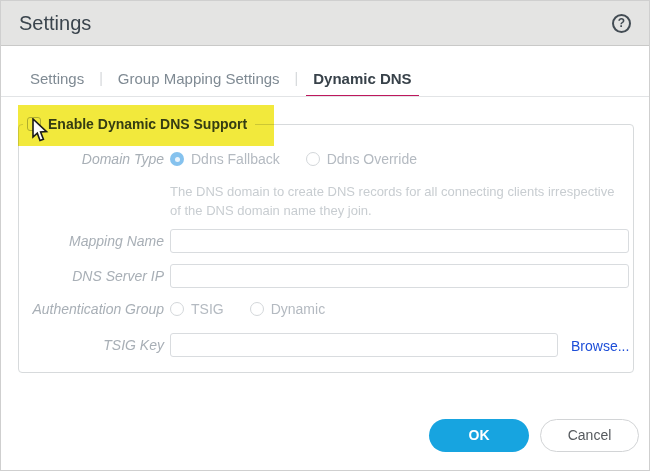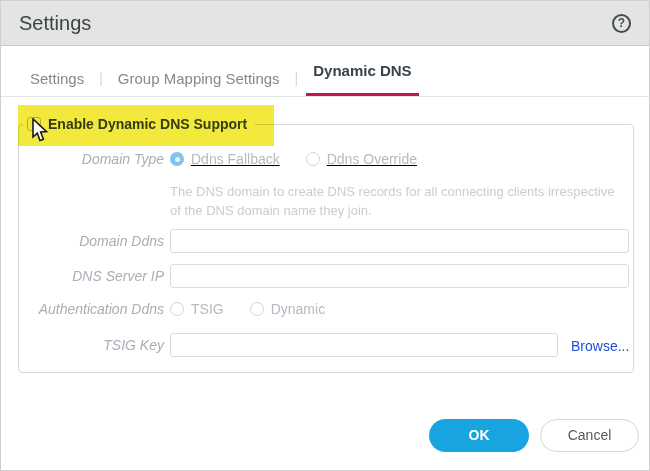--- a/index.html
+++ b/index.html
@@ -57,22 +57,22 @@
   .tab {
     font-size: 15px;
     color: #7f8a93;
     padding: 0 7px 9px 7px;
     cursor: pointer;
     white-space: nowrap;
   }
   .tab.active {
     color: #38424a;
     font-weight: bold;
-    padding-bottom: 14px;
-    border-bottom: 3px solid #be185d;
+    padding-bottom: 8px;
+    border-bottom: 1px solid #be185d;
     margin-top: 8px;
   }
   .tab-sep {
     color: #d4d7da;
     font-size: 14px;
     padding: 0 8px 10px 8px;
   }
 
   
   .groupbox {
@@ -243,45 +243,45 @@
 
   <div class="groupbox">
     <div class="legend">
       <div class="checkbox"></div>
       <div class="legend-label">Enable Dynamic DNS Support</div>
     </div>
   </div>
 
   <div>
     <div class="row-label" style="top:150px;">Domain Type</div>
-    <div class="row-controls" style="top:150px;text-decoration:underline;">
+    <div class="row-controls" style="top:150px;">
       <div class="radio selected"></div>
       <div class="radio-label">Ddns Fallback</div>
       <div class="radio"></div>
       <div class="radio-label">Ddns Override</div>
     </div>
   </div>
 
   <div class="description">
     <div>The DNS domain to create DNS records for all connecting clients irrespective</div>
     <div>of the DNS domain name they join.</div>
   </div>
 
   <div>
-    <div class="row-label" style="top:232px;">Domain Ddns</div>
+    <div class="row-label" style="top:232px;">Mapping Name</div>
     <input class="text-input input-wide" style="position: absolute; left: 169px; top: 228px;" type="text" value="">
   </div>
 
   <div>
     <div class="row-label" style="top:267px;text-align:right;">DNS Server IP</div>
     <input class="text-input input-wide" style="position: absolute; left: 169px; top: 263px;" type="text" value="">
   </div>
 
   <div>
-    <div class="row-label" style="top:300px;">Authentication Ddns</div>
+    <div class="row-label" style="top:300px;">Authentication Group</div>
     <div class="row-controls" style="top:300px;justify-content:center;">
       <div class="radio"></div>
       <div class="radio-label">TSIG</div>
       <div class="radio"></div>
       <div class="radio-label">Dynamic</div>
     </div>
   </div>
 
   <div>
     <div class="row-label" style="top:336px;">TSIG Key</div>

